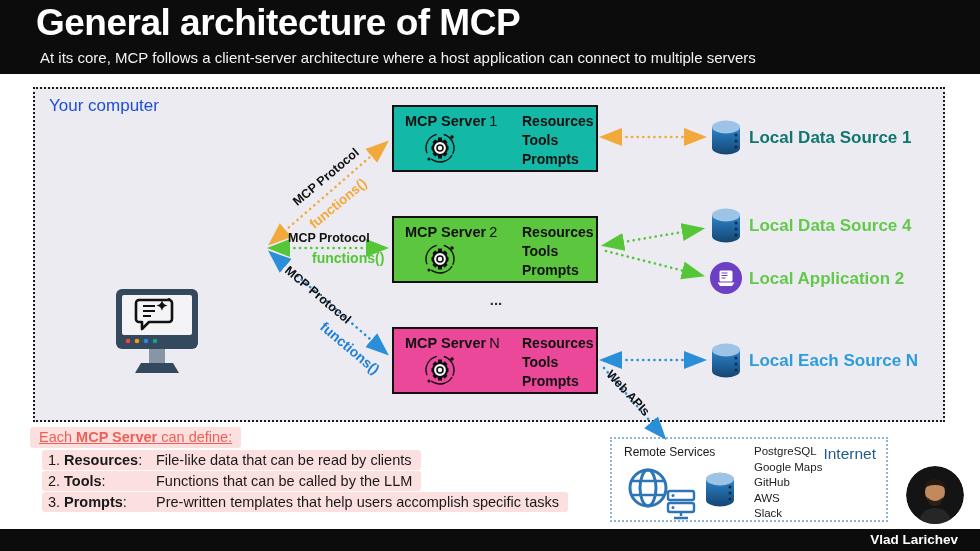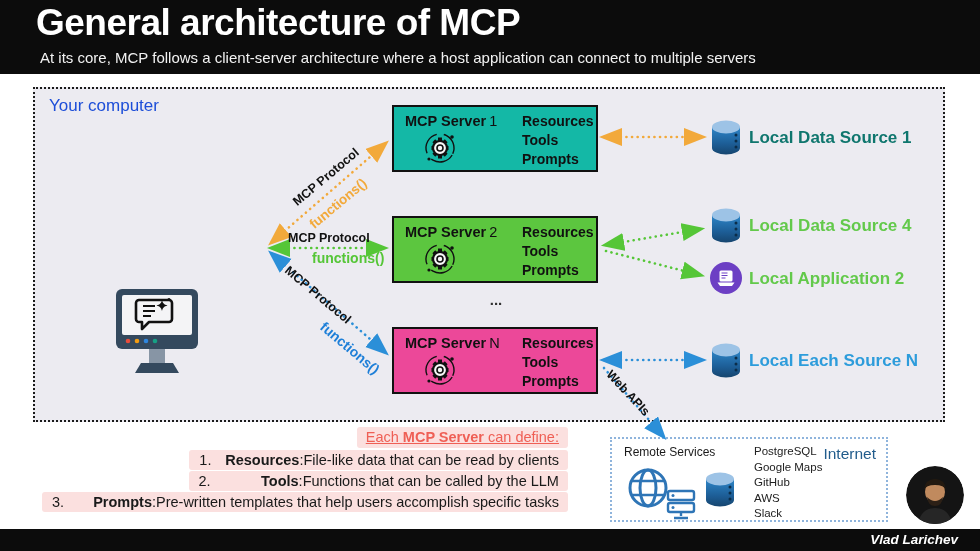--- a/index.html
+++ b/index.html
@@ -32,40 +32,40 @@
   .mcp{font-size:12.5px;color:#111;}
   .fn{font-size:13.5px;}
   .lbl-mcp1{left:271px;top:170px;transform:rotate(-40deg);}
   .lbl-fn1{left:283px;top:196px;transform:rotate(-40deg);color:#F2A93B;}
   .lbl-mcp2{left:288px;top:231px;width:auto;}
   .lbl-fn2{left:312px;top:250px;width:auto;color:#55C637;font-size:14px;}
   .lbl-mcp3{left:263px;top:288px;transform:rotate(40deg);}
   .lbl-fn3{left:295px;top:340px;transform:rotate(40deg);color:#1E7FD8;font-size:14px;}
   .lbl-webapis{left:588px;top:386px;width:80px;transform:rotate(47deg);font-size:12.5px;color:#111;}
   
-  .defs{position:absolute;left:30px;top:427px;z-index:2;text-align:right;}
+  .defs{position:absolute;left:30px;top:427px;z-index:2;}
   .def-heading{display:inline-block;background:#FBE0DF;padding:2px 9px 3px;border-radius:3px;
     font-size:14.5px;color:#EF5F55;text-decoration:underline;}
   .def-items{margin-top:2px;margin-left:12px;}
   .def-line{margin-bottom:1px;}
   .def-item{display:inline-block;background:#FBE0DF;padding:2px 9px 2px 6px;border-radius:3px;font-size:14.5px;color:#1a1a1a;}
   .def-num{display:inline-block;min-width:16px;}
   .def-label{display:inline-block;width:92px;}
   .def-term{font-weight:bold;}
   
   .remote-box{position:absolute;left:610px;top:437px;width:278px;height:85px;background:#fff;
     border:2px dotted #8FB4DC;box-sizing:border-box;overflow:hidden;}
   .remote-title{position:absolute;left:12px;top:6px;font-size:12px;color:#1a1a1a;}
   .remote-globe{position:absolute;left:12px;top:27px;}
   .remote-db{position:absolute;left:92px;top:30px;}
   .remote-services{position:absolute;left:142px;top:5px;font-size:11.5px;line-height:15.5px;color:#222;}
   .remote-internet{position:absolute;right:10px;top:6px;font-size:15.5px;color:#215C8C;}
   
   .footer-bar{position:absolute;left:0;top:529px;width:980px;height:22px;background:#0c0c0c;}
-  .author{position:absolute;right:22px;top:0;line-height:22px;color:#fff;font-size:13.5px;font-weight:bold;font-style:italic;}
+  .author{position:absolute;right:22px;top:0;line-height:22px;color:#fff;font-size:13.5px;font-weight:bold;}
   .avatar{position:absolute;left:906px;top:466px;width:58px;height:58px;border-radius:50%;overflow:hidden;z-index:6;}
   .overlay{position:absolute;left:0;top:0;z-index:3;pointer-events:none;}
   .monitor{position:absolute;left:76px;top:198px;}
 </style>
 </head>
 <body>
 
 <div id="canvas">
 
   <svg width="0" height="0" style="position:absolute">

